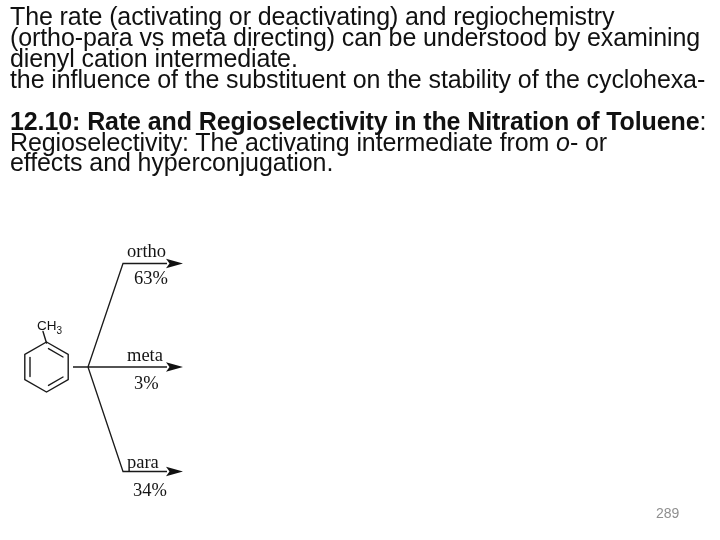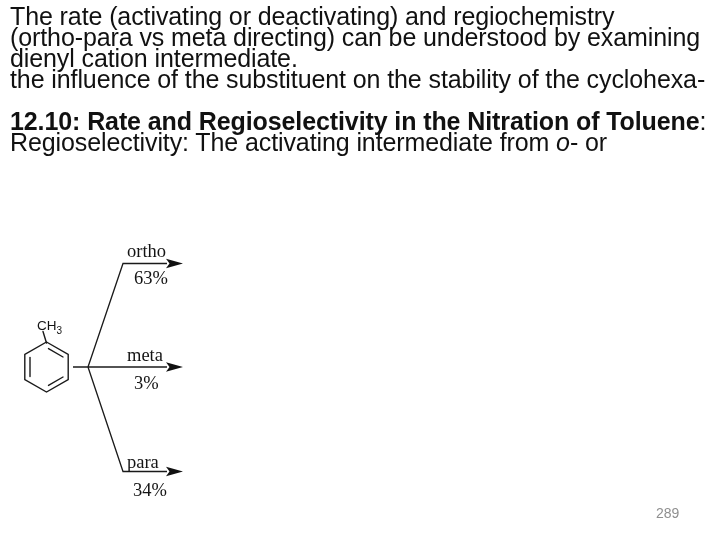--- a/index.html
+++ b/index.html
@@ -45,20 +45,21 @@
     <div class="para1">
       <div class="line">The rate (activating or deactivating) and regiochemistry</div>
       <div class="line">(ortho-para vs meta directing) can be understood by examining</div>
       <div class="line">dienyl cation intermediate.</div>
       <div class="line">the influence of the substituent on the stability of the cyclohexa-</div>
     </div>
 
     <div class="para2">
       <div class="line"><span class="bold">12.10: Rate and Regioselectivity in the Nitration of Toluene</span><span>:</span></div>
       <div class="line"><span>Regioselectivity: The activating intermediate from </span><em>o</em><span>- or</span></div>
+      <div class="line">effects and hyperconjugation.</div>
     </div>
   </div>
 
   <svg class="scheme" viewBox="0 0 720 540">
 
     <g>
       <polygon class="bond" points="46.5,342 68.2,354.5 68.2,379.5 46.5,392 24.8,379.5 24.8,354.5"></polygon>
       <line class="bond" x1="48.5" y1="348.6" x2="63" y2="357"></line>
       <line class="bond" x1="63" y1="377" x2="48.5" y2="385.4"></line>
       <line class="bond" x1="30" y1="376.5" x2="30" y2="357.5"></line>

